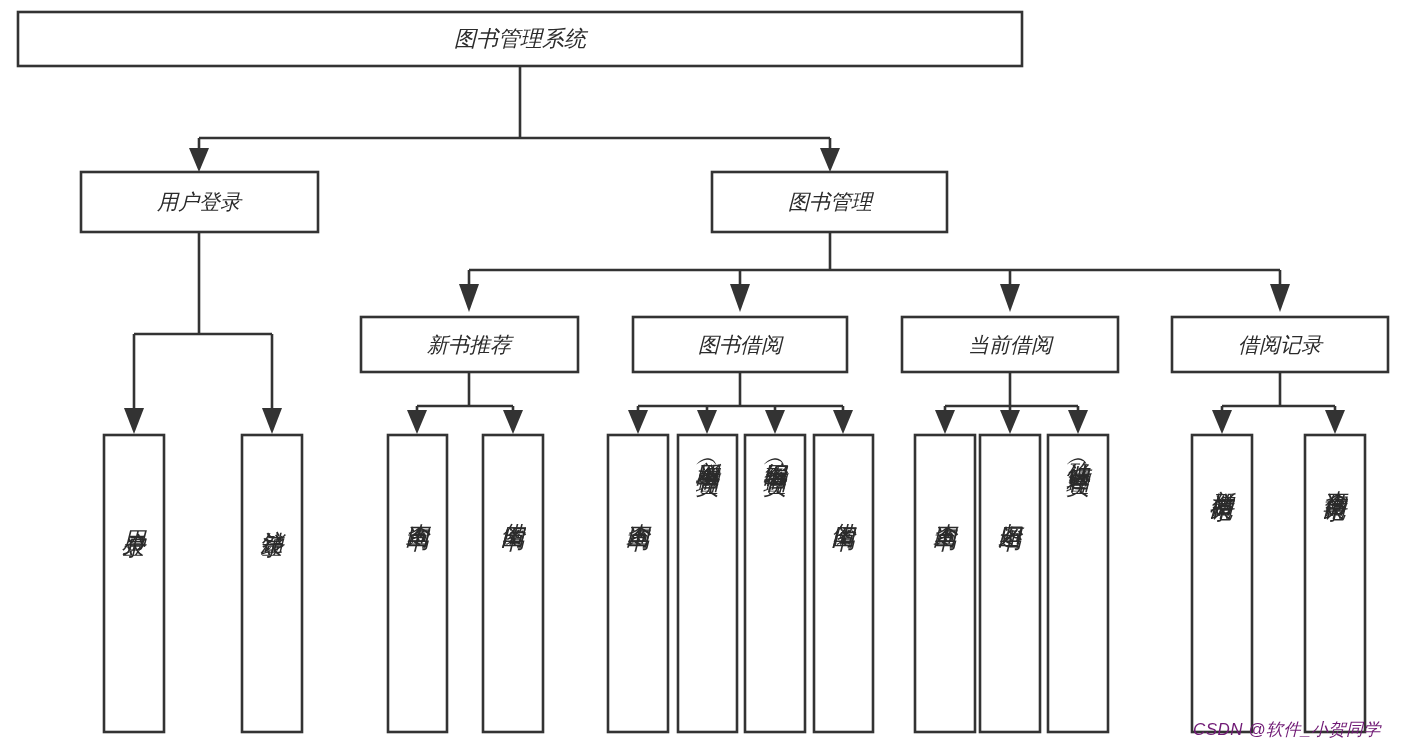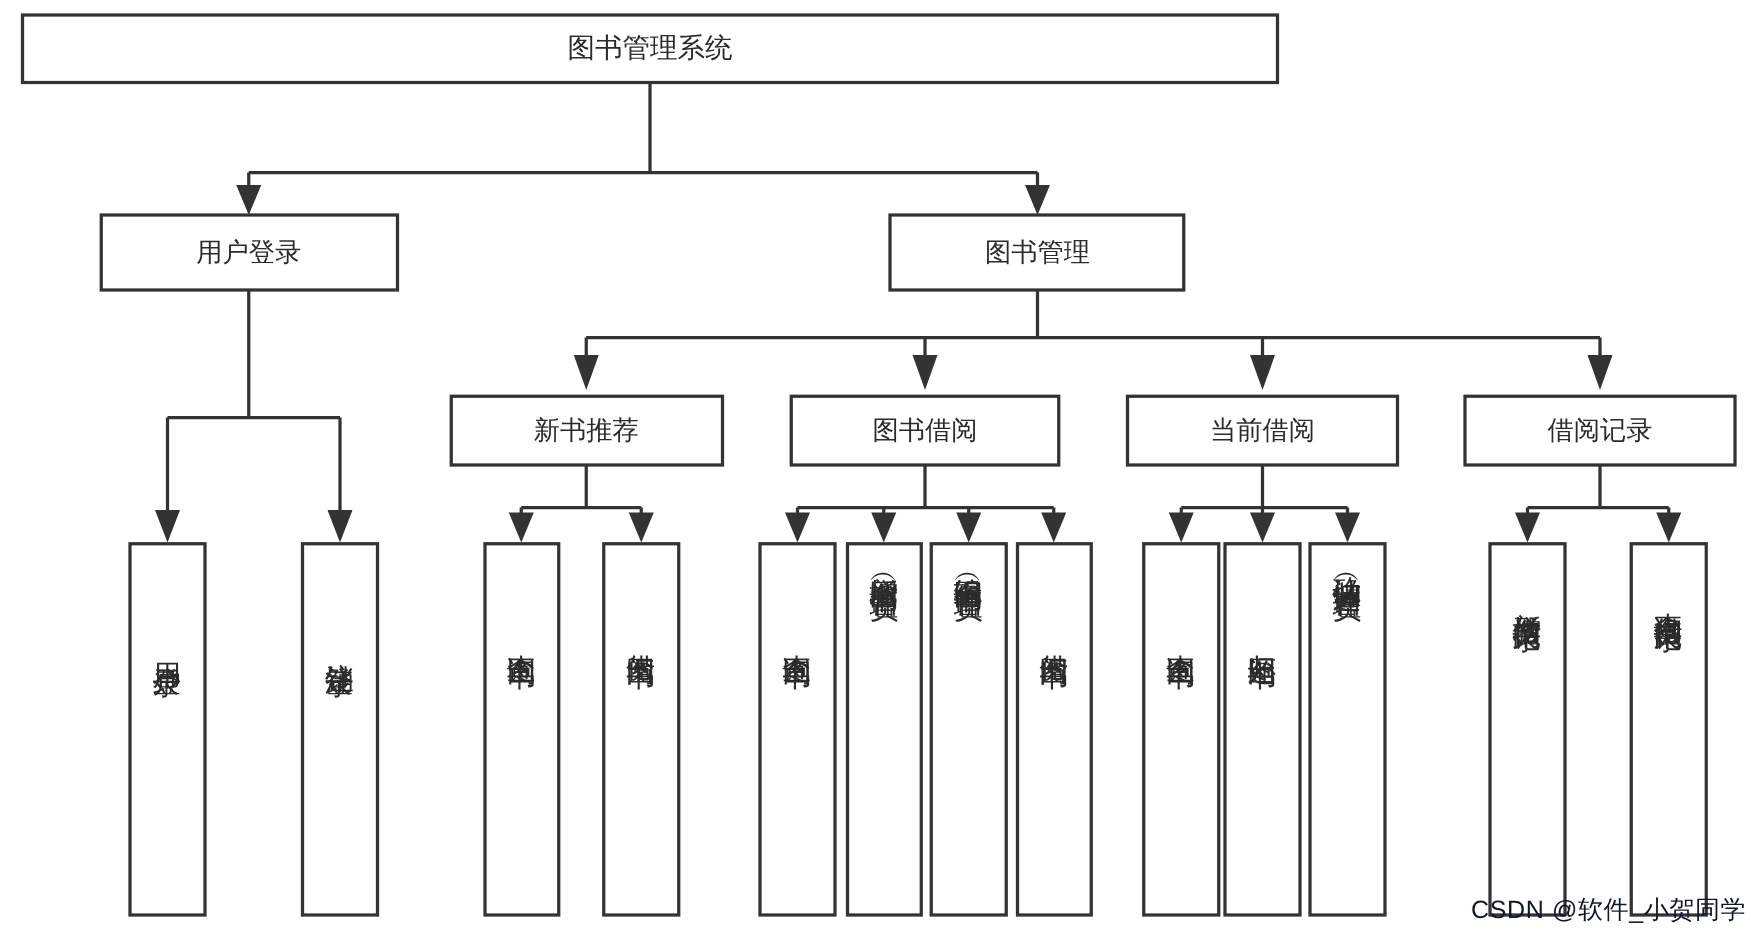--- a/index.html
+++ b/index.html
@@ -10,20 +10,21 @@
   }
   body {
     font-family: "Liberation Sans", "DejaVu Sans", sans-serif;
   }
   #diagram-canvas {
     position: relative;
     width: 1405px;
     height: 747px;
     background: #ffffff;
     overflow: hidden;
+    font-style: italic;
   }
   svg.diagram-svg {
     position: absolute;
     top: 0;
     left: 0;
     width: 1405px;
     height: 747px;
     display: block;
   }
   .node-box {
@@ -68,25 +69,25 @@
     font-family: "Liberation Sans", "DejaVu Sans", sans-serif;
     font-size: 23px;
     line-height: 1.05;
     letter-spacing: 2px;
     color: #2b2b2b;
     white-space: nowrap;
     text-align: left;
   }
   .watermark {
     position: absolute;
-    right: 8px;
+    right: 24px;
     bottom: 6px;
     font-family: "Liberation Sans", "DejaVu Sans", sans-serif;
-    font-size: 20px;
-    color: #0f172a;
+    font-size: 17px;
+    color: #701a75;
     letter-spacing: 0.5px;
     white-space: nowrap;
   }
 </style>
 </head>
 <body>
 
 <div id="diagram-canvas">
 
   <svg class="diagram-svg" viewBox="0 0 1405 747" xmlns="http://www.w3.org/2000/svg">

